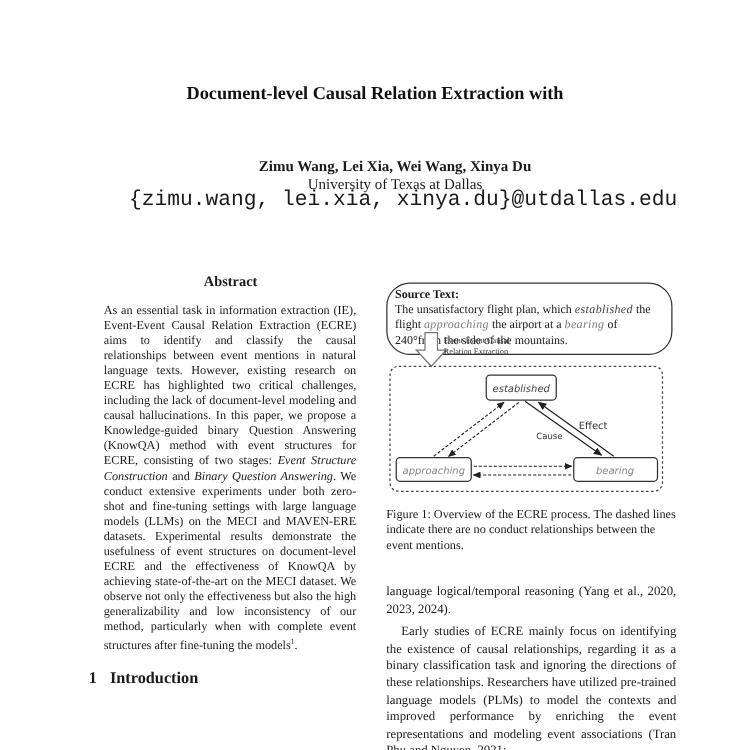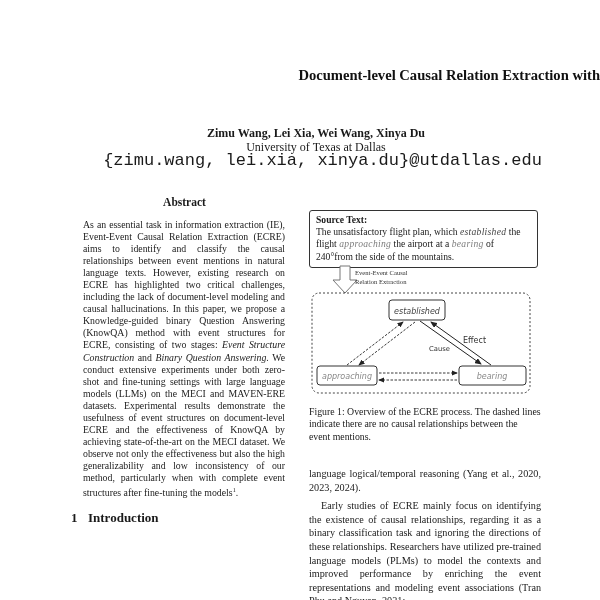--- a/index.html
+++ b/index.html
@@ -2,31 +2,31 @@
 <html><head>
   <meta charset="utf-8">
   <style>
     html, body { margin: 0; padding: 0; background: #ffffff; }
     body {
       width: 600px; height: 600px; overflow: hidden; position: relative;
       font-family: "Liberation Serif", serif; color: #1a1a1a;
     }
     .title {
       position: absolute; left: 0; top: 66px; width: 600px;
-      text-align: right; font-weight: bold; font-size: 14.6px; line-height: 19px;
+      text-align: center; font-weight: bold; font-size: 14.6px; line-height: 19px;
       color: #111;
     }
     .authors {
       position: absolute; left: 16px; top: 126px; width: 600px;
       text-align: center; font-size: 12px; line-height: 14px;
     }
     .authors .names { font-weight: bold; }
     .authors .email { font-family: "Liberation Mono", monospace; font-size: 17px; padding-left: 13px; }
     .col-left {
-      position: absolute; left: 71px; top: 196px; width: 227px;
+      position: absolute; left: 71px; top: 220px; width: 227px;
     }
     .abstract-head {
       text-align: center; font-weight: bold; font-size: 11.5px; margin-bottom: 11px;
       margin-left: 0; width: 227px;
     }
     .abstract {
       margin-left: 12px; width: 202px;
       font-size: 9.8px; line-height: 12.05px; text-align: justify;
       hyphens: manual;
     }
@@ -37,22 +37,22 @@
     }
     .sec-head .num { display: inline-block; width: 17px; }
     .body-text {
       margin-top: 8px; font-size: 10.2px; line-height: 13.6px; text-align: justify;
       width: 228px;
     }
     .col-right {
       position: absolute; left: 309px; top: 210px; width: 232px;
     }
     .src-box {
-      position: relative; border: 1.2px solid #333; border-radius: 3px;
-      padding: 3px 6px 4px 6px; width: 215px; font-size: 9.6px; line-height: 12.2px;
+      position: relative; border: 1.2px solid #333; border-radius: 19px;
+      padding: 3px 6px 4px 6px; width: 215px; font-size: 9.6px; line-height: 12.2px; margin-top: 16px;
     }
     .src-box .label { font-weight: bold; }
     .src-box .ev { font-style: italic; color: #7d7d7d; letter-spacing: 0.3px; }
     .src-box .ev.dark { color: #444; }
     .figure {
       position: absolute; left: 0; top: 0;
     }
     .arrow-label {
       position: absolute; left: 355px; top: 268px; font-size: 6.6px; line-height: 9px;
       color: #333; font-family: "Liberation Serif", serif;
@@ -126,18 +126,18 @@
   <line x1="491" y1="365" x2="431" y2="322" stroke="#222" stroke-width="1" marker-end="url(#ah)"></line>
   <text x="429" y="351" font-size="6.8" fill="#333">Cause</text>
   <text x="463" y="343" font-size="8" fill="#333">Effect</text>
 </svg>
 
 <div class="arrow-label">
   <div>Event-Event Causal</div>
   <div>Relation Extraction</div>
 </div>
 
-<div class="caption">Figure 1: Overview of the ECRE process. The dashed lines indicate there are no causal relationships between the event mentions.</div>
+<div class="caption">Figure 1: Overview of the ECRE process. The dashed lines indicate there are no conduct relationships between the event mentions.</div>
 
 <div class="right-body">
   <p>language logical/temporal reasoning (Yang et al., 2020, 2023, 2024).</p>
   <p class="indent">Early studies of ECRE mainly focus on identify­ing the existence of causal relationships, regarding it as a binary classification task and ignoring the directions of these relationships. Researchers have utilized pre-trained language models (PLMs) to model the contexts and improved performance by enriching the event representations and modeling event associations (Tran Phu and Nguyen, 2021;</p>
 </div>
 
 </body></html>

